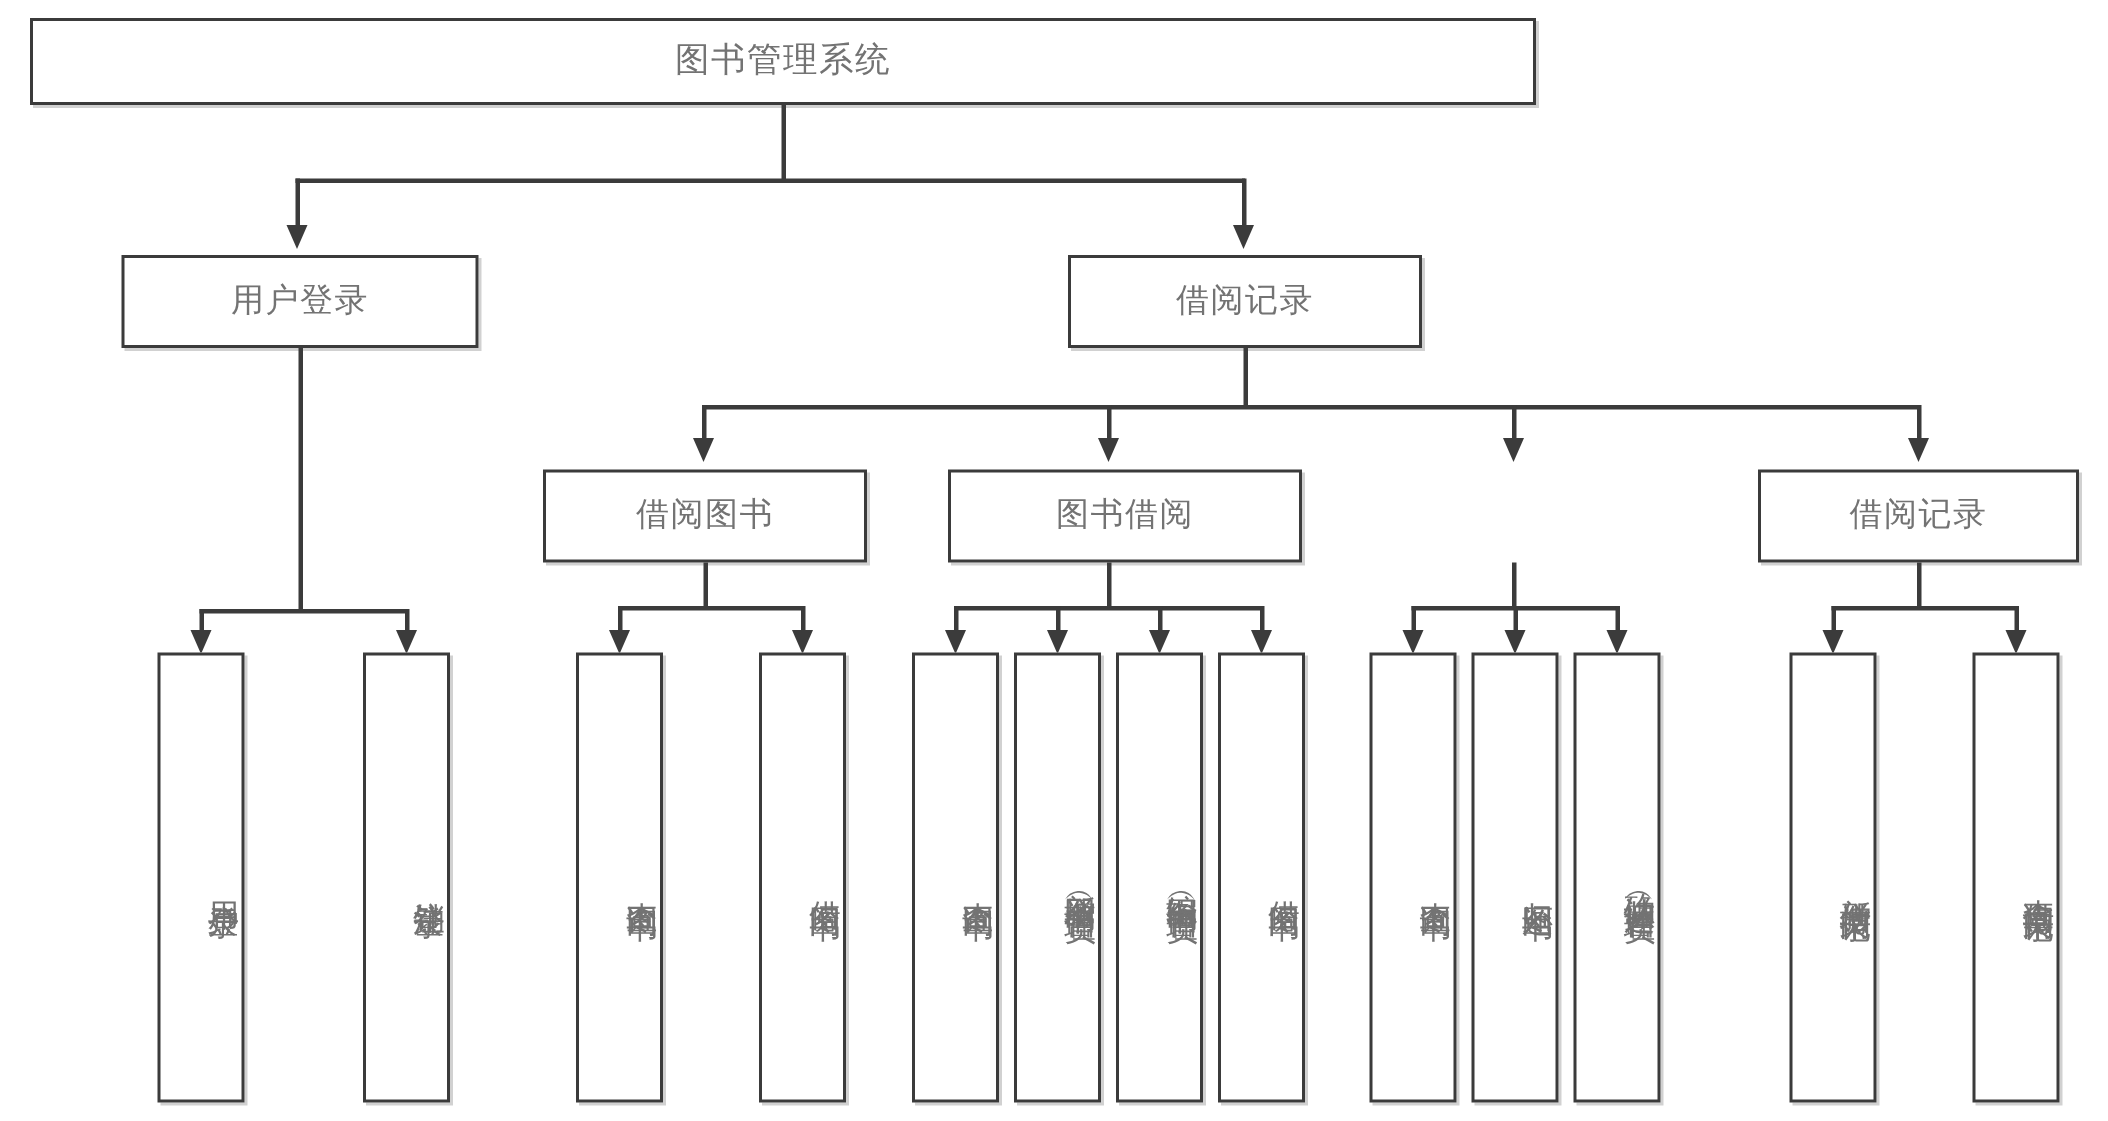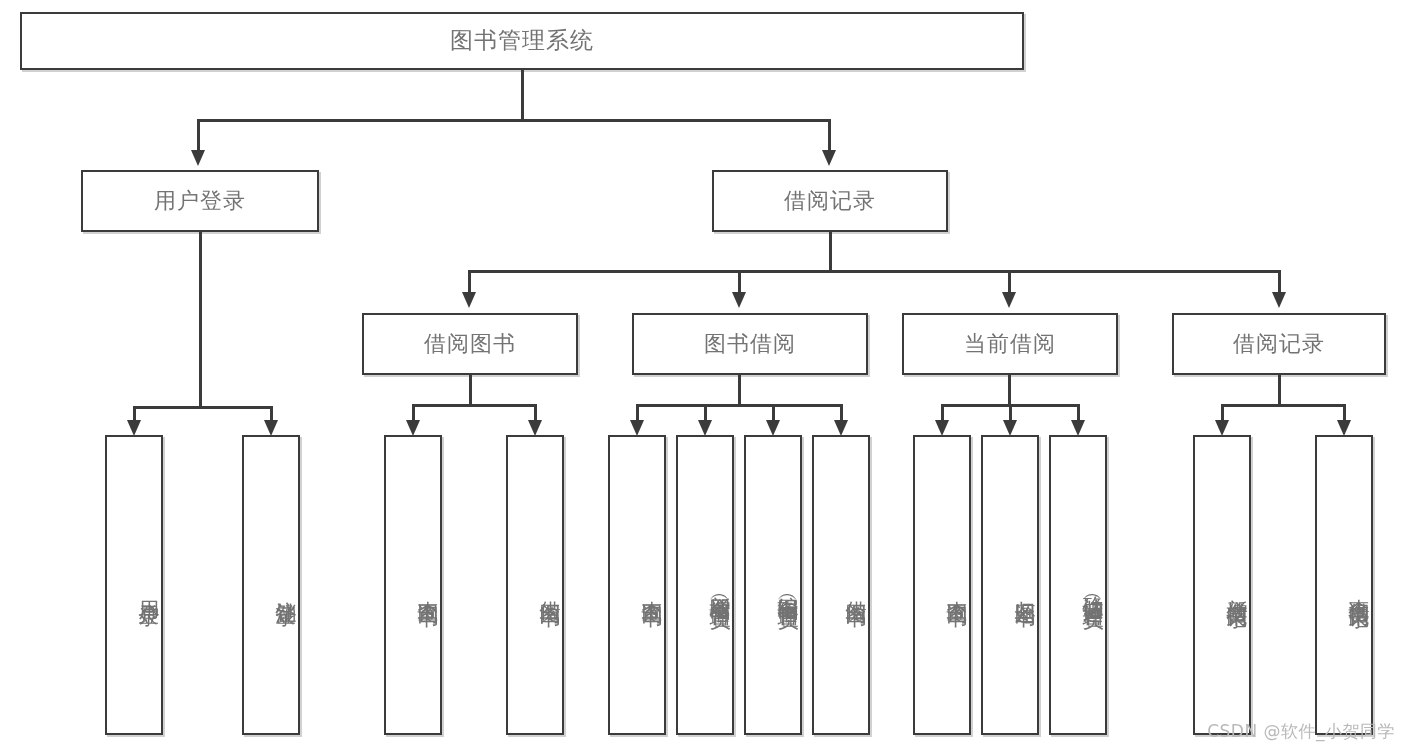--- a/index.html
+++ b/index.html
@@ -121,21 +121,20 @@
   <div class="ln v" style="left:1008px; top:270px; height:24px;"></div>
   <div class="arrow" style="left:1002px; top:292px;"></div>
 
   <div class="ln v" style="left:1278px; top:270px; height:24px;"></div>
   <div class="arrow" style="left:1272px; top:292px;"></div>
 
   <div class="node horiz" style="left:362px; top:313px; width:216px; height:62px;">借阅图书</div>
 
   <div class="node horiz" style="left:632px; top:313px; width:236px; height:62px;">图书借阅</div>
 
-  <div class="node horiz" style="left:902px; top:313px; width:216px; height:62px;">当前借阅</div>
 
   <div class="node horiz" style="left:1172px; top:313px; width:214px; height:62px;">借阅记录</div>
 
   <div class="ln v" style="left:469px; top:375px; height:31px;"></div>
   <div class="ln h" style="left:412px; top:404px; width:124px;"></div>
   <div class="ln v" style="left:412px; top:404px; height:18px;"></div>
   <div class="arrow" style="left:406px; top:420px;"></div>
   <div class="ln v" style="left:534px; top:404px; height:18px;"></div>
   <div class="arrow" style="left:528px; top:420px;"></div>
 
@@ -203,15 +202,14 @@
     <span class="vtext">确认归还（管理员）</span>
   </div>
 
   <div class="node vert" style="left:1193px; top:435px; width:58px; height:300px;">
     <span class="vtext">新增借阅记录</span>
   </div>
   <div class="node vert" style="left:1315px; top:435px; width:58px; height:300px;">
     <span class="vtext">查询借阅记录</span>
   </div>
 
-  <div id="watermark">CSDN @软件_小贺同学</div>
 
 </div>
 
 </body></html>

